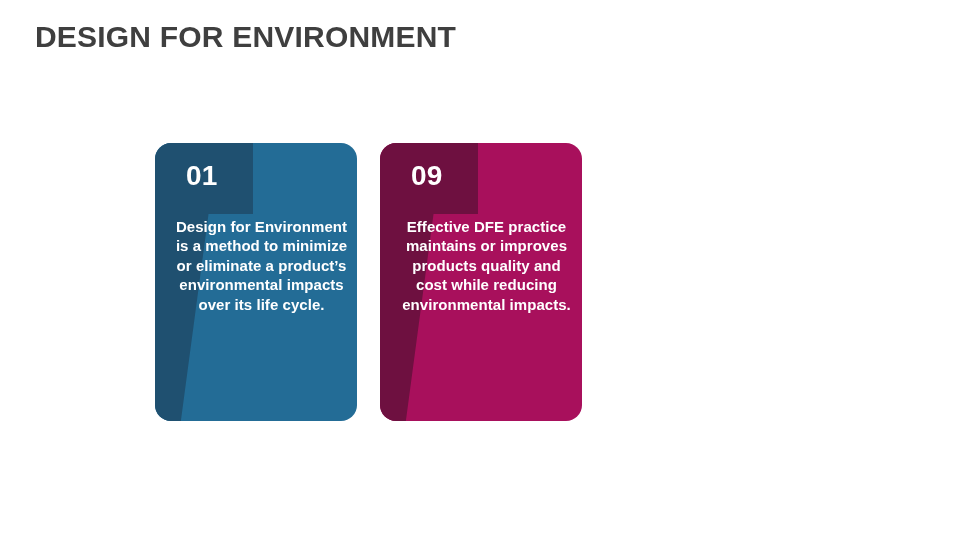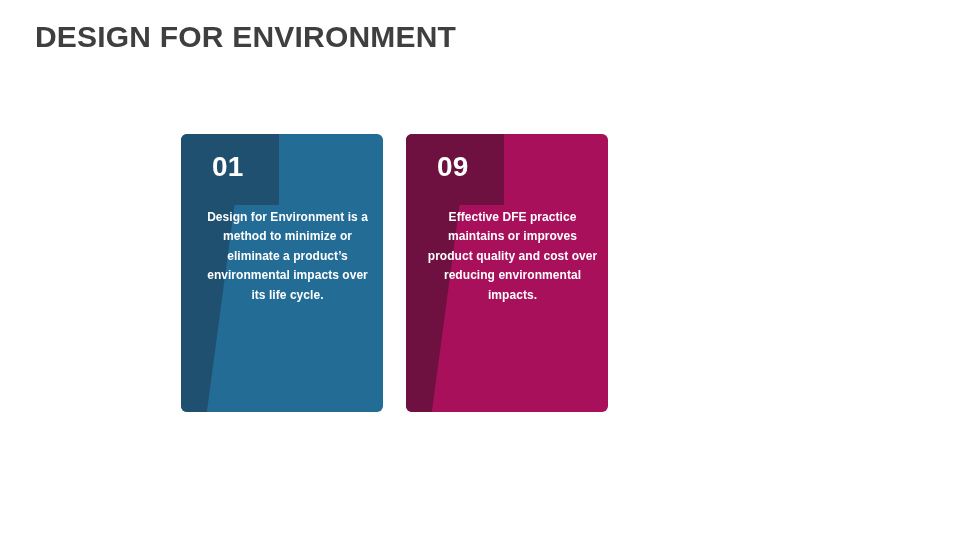--- a/index.html
+++ b/index.html
@@ -39,26 +39,25 @@
   #cards {
     position: absolute;
     left: 155px;
     top: 131px;
     width: 651px;
     height: 278px;
   }
 
   .card {
     position: absolute;
-    top: 3px;
+    top: 12px;
     width: 202px;
     height: 278px;
-    border-radius: 6px;
+    border-radius: 16px;
     overflow: hidden;
-    margin-left: 26px;
   }
 
   .card-1 { left: 0px; }
   .card-2 { left: 225px; }
   .card-3 { left: 449px; }
 
   .card-base {
     position: absolute;
     left: 0; top: 0;
     width: 100%;
@@ -83,21 +82,21 @@
     line-height: 1.18;
     letter-spacing: 0.3px;
   }
 
   .card-body {
     position: absolute;
     left: 20px;
     right: 9px;
     top: 74px;
     text-align: center;
-    font-size: 12px;
+    font-size: 15px;
     font-weight: bold;
     color: #ffffff;
     line-height: 19.4px;
     letter-spacing: 0.05px;
   }
 </style>
 </head>
 <body>
 
 <div id="slide" style="background-color: rgb(255, 255, 255);">
@@ -110,18 +109,18 @@
       <div class="card-base" style="background-color: rgb(35, 108, 150);"></div>
       <div class="card-accent" style="background-color: rgb(31, 80, 112);"></div>
       <div class="card-number">01</div>
       <div class="card-body">Design for Environment is a method to minimize or eliminate a product’s environmental impacts over its life cycle.</div>
     </div>
 
     <div class="card card-2">
       <div class="card-base" style="background-color: rgb(168, 16, 92);"></div>
       <div class="card-accent" style="background-color: rgb(110, 16, 64);"></div>
       <div class="card-number">09</div>
-      <div class="card-body">Effective DFE practice maintains or improves product quality and cost over reducing environmental impacts.</div>
+      <div class="card-body">Effective DFE practice maintains or improves products quality and cost while reducing environmental impacts.</div>
     </div>
 
 
   </div>
 </div>
 
 </body></html>

